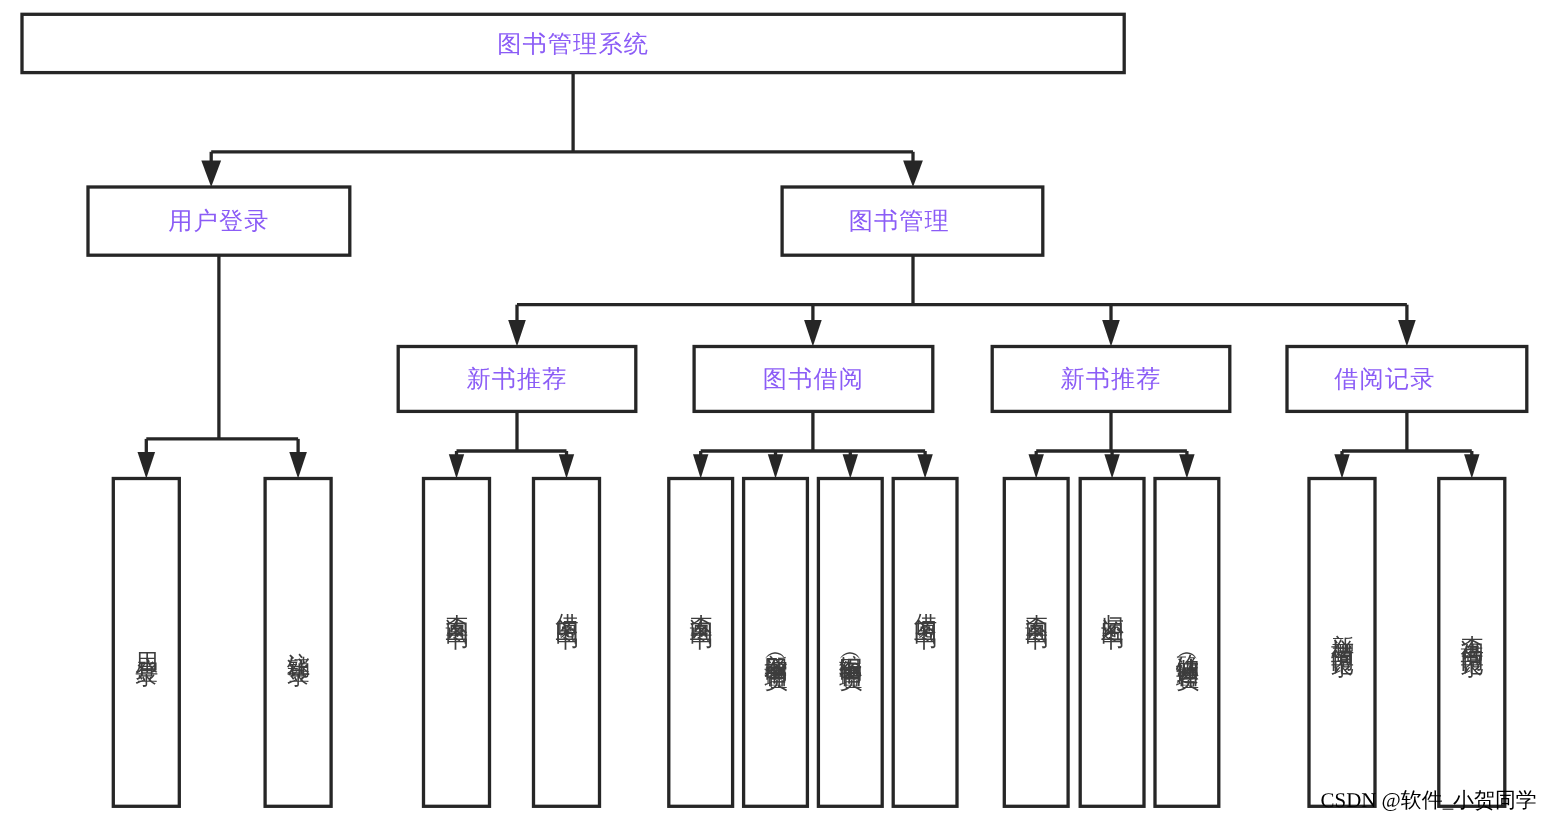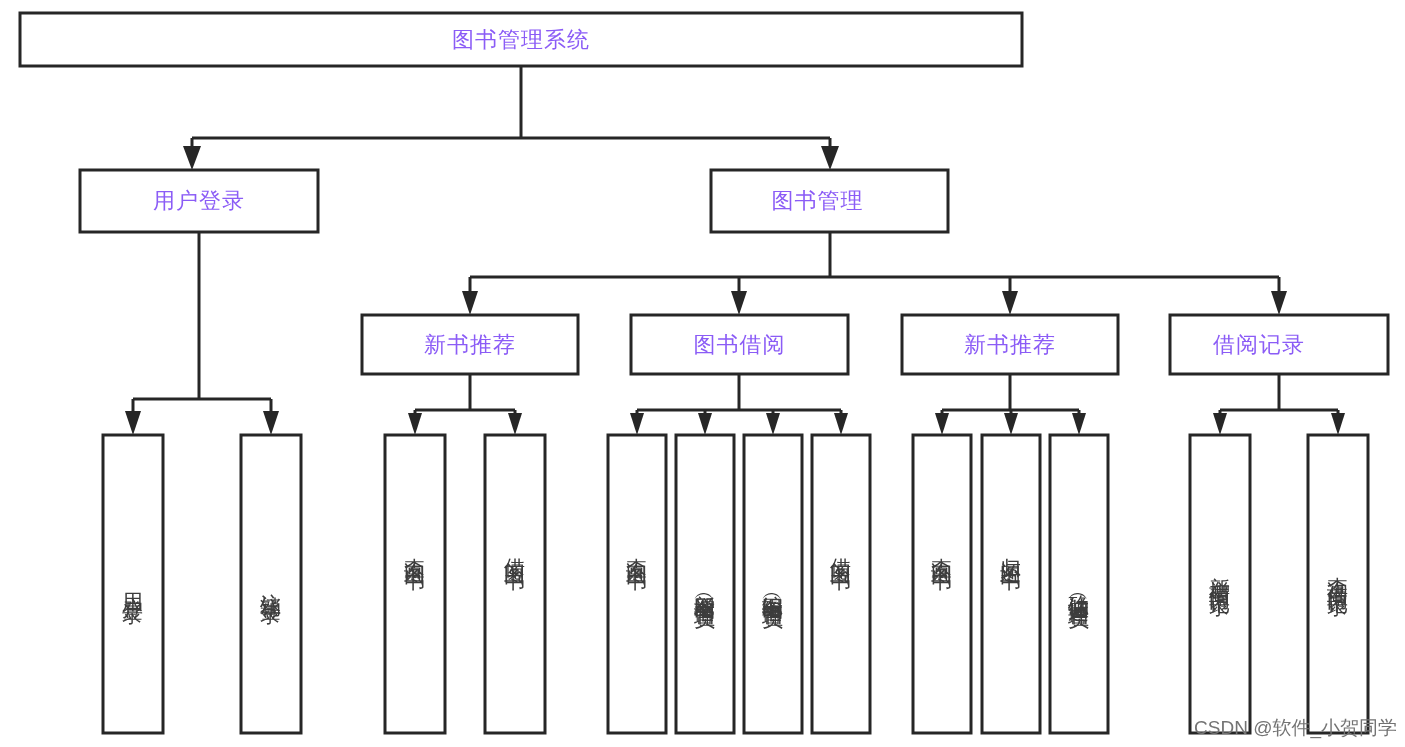--- a/index.html
+++ b/index.html
@@ -37,23 +37,23 @@
     font-family:"Liberation Sans","DejaVu Sans",sans-serif;
     font-size:22px;
     color:#8b5cf6;
     letter-spacing:1px;
     white-space:nowrap;
     pointer-events:none;
   }
   .watermark{
     position:absolute;
     right:8px;bottom:6px;
-    font-family:Liberation Sans, sans-serif;
+    font-family:Liberation Serif, serif;
     font-size:19px;
-    color:#737373;
+    color:#000000;
     white-space:nowrap;
     pointer-events:none;
   }
 </style>
 </head>
 <body>
 
 <div id="diagram-root">
 
   <svg class="flow" viewBox="0 0 1405 747">

